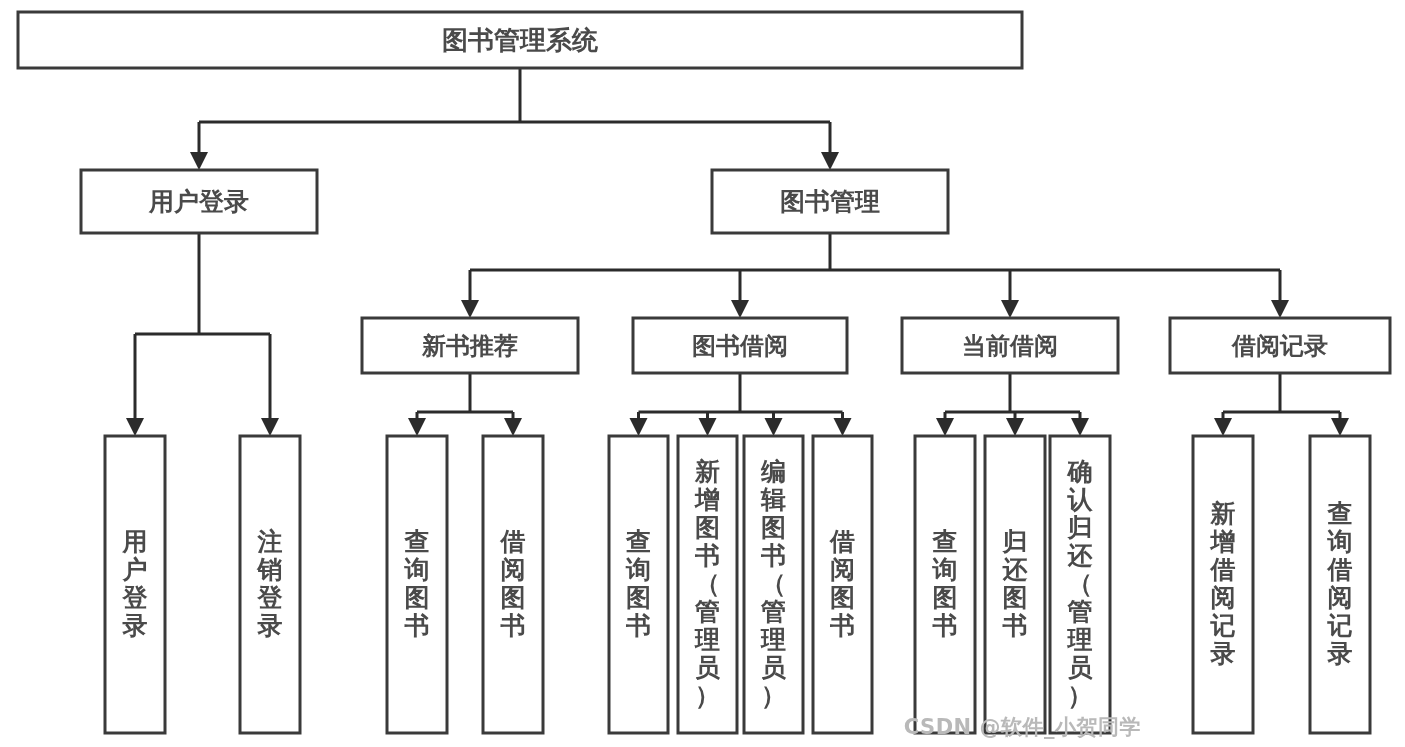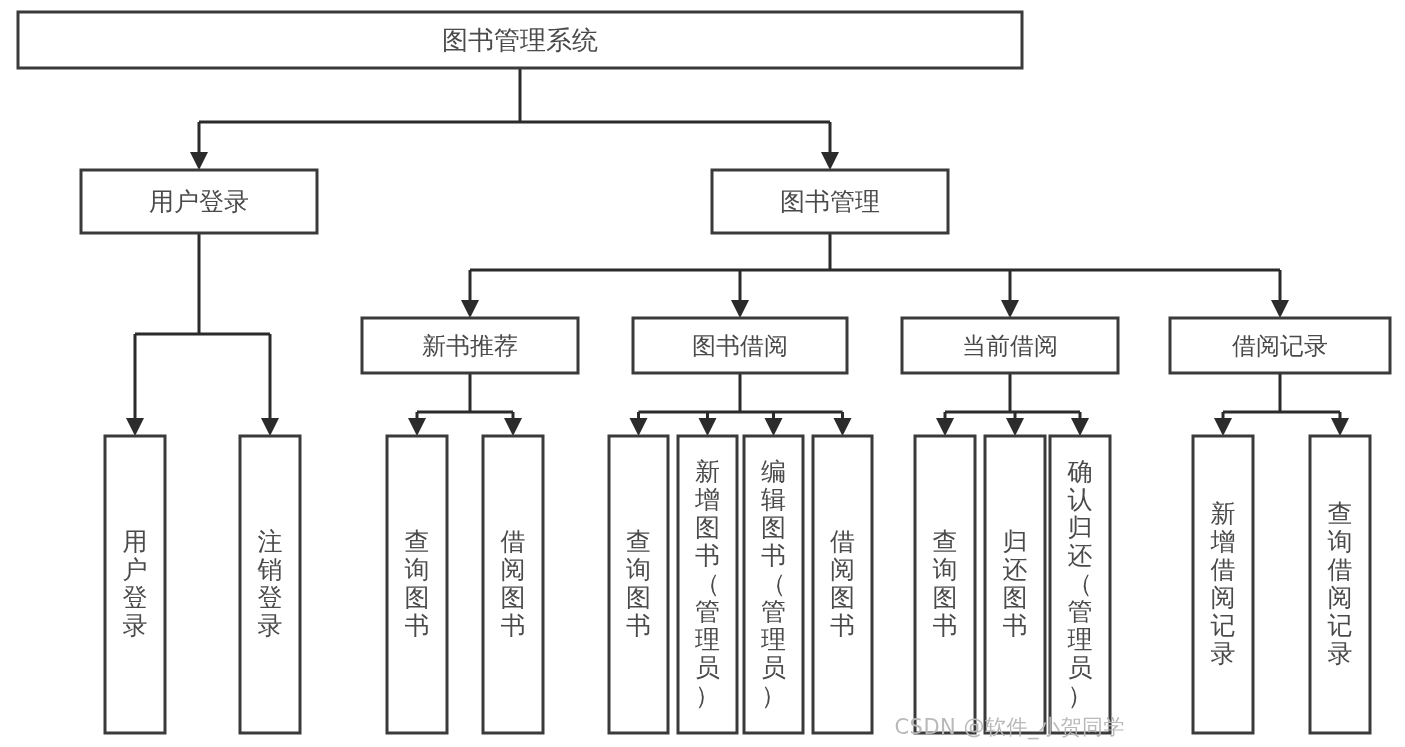--- a/index.html
+++ b/index.html
@@ -11,20 +11,21 @@
     width: 1405px;
     height: 747px;
     font-family: "DejaVu Sans", "Liberation Sans", sans-serif;
     overflow: hidden;
     position: relative;
   }
   #diagram-root {
     position: relative;
     width: 1141px;
     height: 747px;
+    font-weight: bold;
   }
   svg.diagram-canvas {
     position: absolute;
     top: 0;
     left: 0;
     width: 1405px;
     height: 747px;
     display: block;
   }
   .node-box {
@@ -52,21 +53,21 @@
     stroke: #2b2b2b;
     stroke-width: 3;
     fill: none;
   }
   .arrow-head {
     fill: #2b2b2b;
     stroke: none;
   }
   .watermark {
     position: absolute;
-    right: 16px;
+    right: 0;
     bottom: 6px;
     font-family: "DejaVu Sans", "Liberation Sans", sans-serif;
     font-size: 21px;
     color: #b9b9b9;
     white-space: nowrap;
     letter-spacing: 0.5px;
   }
 </style>
 </head>
 <body>

